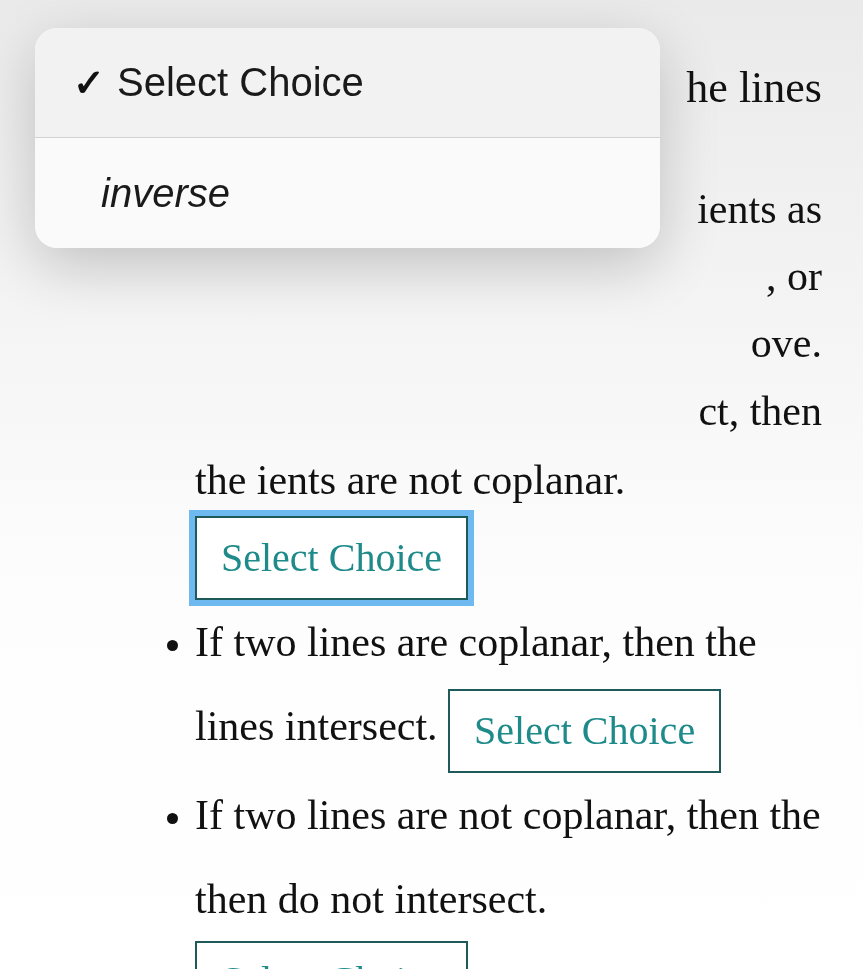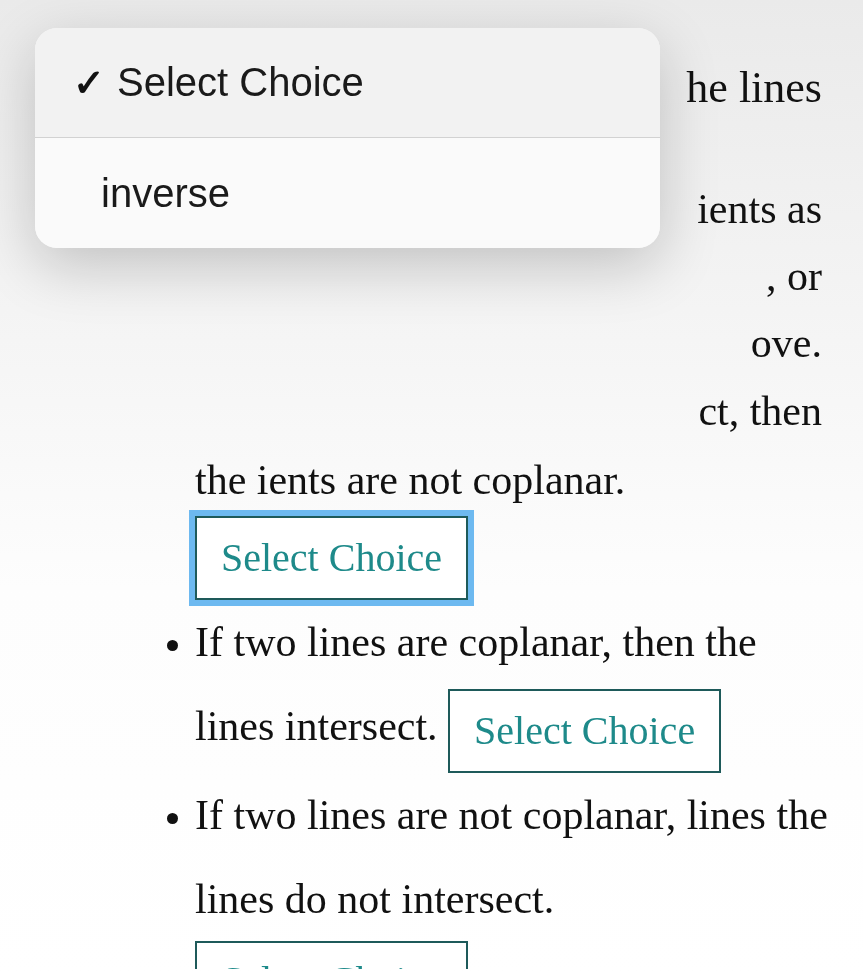--- a/index.html
+++ b/index.html
@@ -113,20 +113,21 @@
     font-family: -apple-system, "Helvetica Neue", Arial, sans-serif;
     color: #1a1a1a;
     border-bottom: 1px solid #d2d2d2;
     background: #fafafa;
   }
   .dropdown-item:first-child {
     background: #f2f2f2;
   }
   .dropdown-item:last-child {
     border-bottom: none;
+    font-style: italic;
   }
   .check {
     width: 48px;
     display: inline-flex;
     justify-content: center;
     align-items: center;
     font-size: 38px;
     font-weight: 700;
     color: #111;
     margin-right: 4px;
@@ -156,21 +157,21 @@
       <span class="li-text">the ients are not coplanar.</span><br>
       <span class="select-box active">Select Choice</span>
     </div>
 
     <ul class="bullets">
       <li>
         <span class="li-text">If two lines are coplanar, then the lines intersect.</span>
         <span class="select-box">Select Choice</span>
       </li>
       <li>
-        <span class="li-text">If two lines are not coplanar, lines the lines do not intersect.</span><br>
+        <span class="li-text">If two lines are not coplanar, then the then do not intersect.</span><br>
         <span class="select-cut">Select Choice</span>
       </li>
     </ul>
 
   </div>
 
   <div class="dropdown">
     <div class="dropdown-item selected">
       <span class="check">✓</span>
       <span class="dd-label">Select Choice</span>

